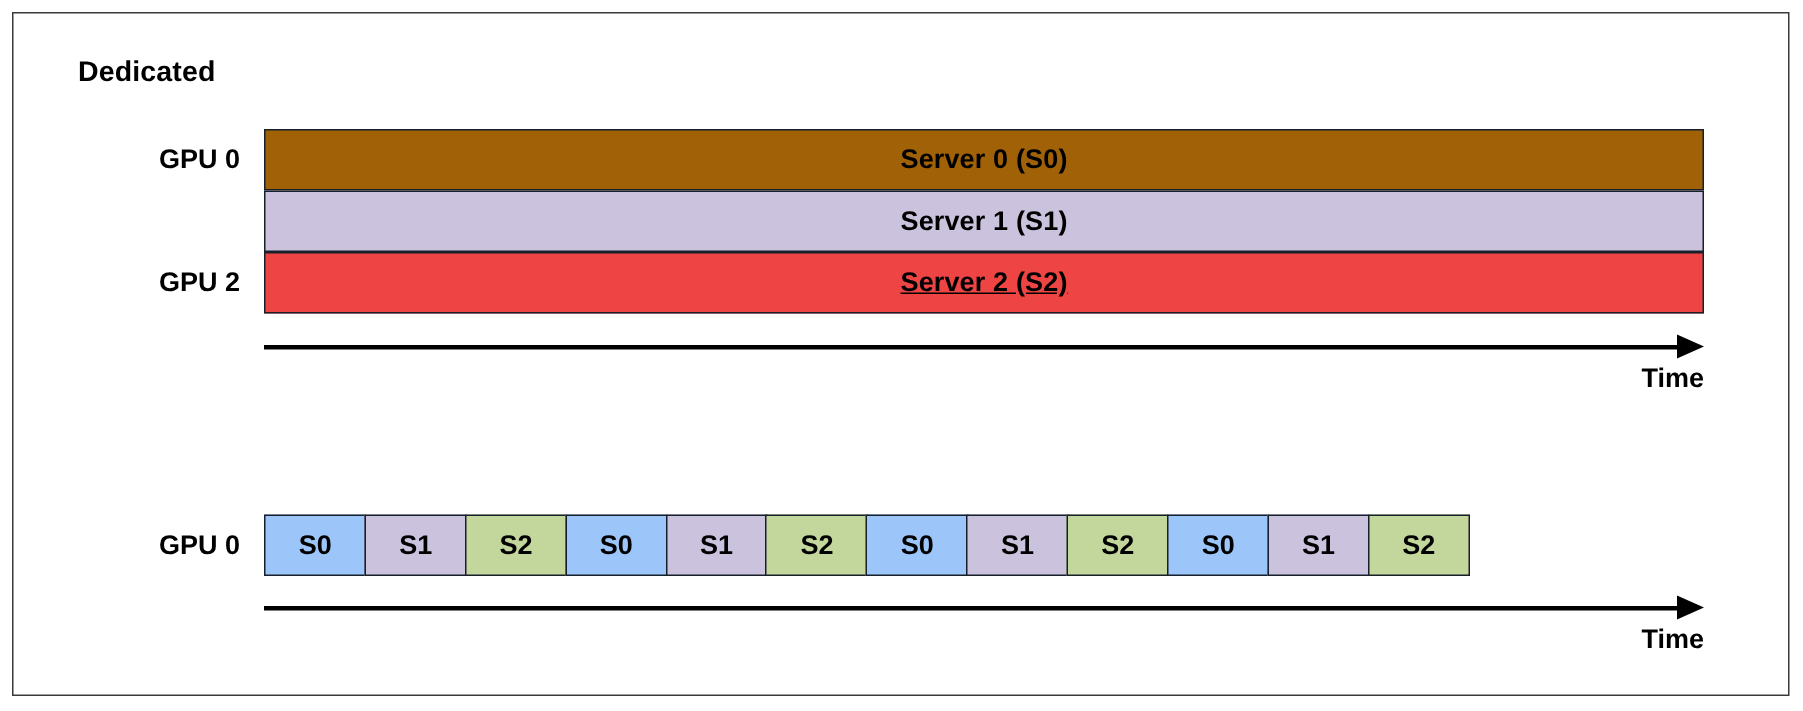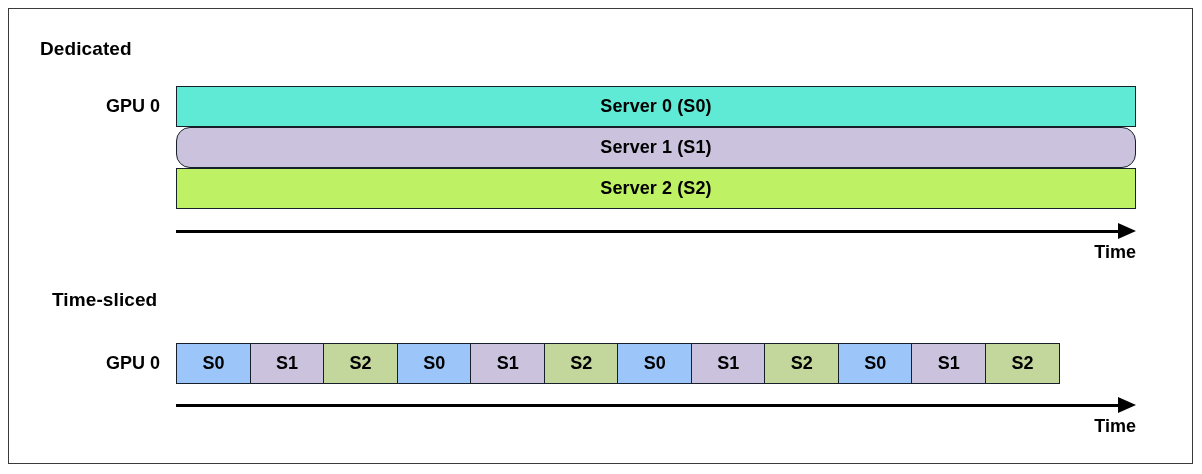--- a/index.html
+++ b/index.html
@@ -31,21 +31,21 @@
 
   
   .section-heading {
     position: absolute;
     font-size: 19px;
     font-weight: bold;
     color: #000000;
     letter-spacing: 0.1px;
     white-space: nowrap;
   }
-  #heading-dedicated { left: 40px; top: 38px; }
+  #heading-dedicated { left: 52px; top: 38px; }
   #heading-timesliced { left: 52px; top: 289px; }
 
   
   .row-label {
     position: absolute;
     width: 120px;
     text-align: right;
     font-size: 18px;
     font-weight: bold;
     color: #000000;
@@ -70,21 +70,21 @@
     color: #000000;
     letter-spacing: 0.1px;
     white-space: nowrap;
   }
 
   
   .slice-strip {
     position: absolute;
     left: 176px;
     top: 343px;
-    width: 884px;
+    width: 804px;
     height: 41px;
     display: flex;
   }
   .slice {
     flex: 1 1 0;
     box-sizing: border-box;
     border: 1.6px solid #17202a;
     margin-left: -1.6px;
     display: flex;
     align-items: center;
@@ -134,39 +134,39 @@
 </style>
 </head>
 <body>
 
 <div class="canvas">
   <div class="outer-frame"></div>
 
   <div class="section-heading" id="heading-dedicated">Dedicated</div>
 
   <div class="row-label" style="left:40px; top:96px;">GPU 0</div>
-  <div class="bar" id="bar-0" style="top: 86px; background: #5eead4;">
+  <div class="bar" id="bar-0" style="top: 86px; background: #a16207;">
     <span class="bar-text">Server 0 (S0)</span>
   </div>
 
-  <div class="bar" id="bar-1" style="top: 127px; background: rgb(203, 195, 222); border-radius: 14px;">
+  <div class="bar" id="bar-1" style="top: 127px; background: rgb(203, 195, 222);">
     <span class="bar-text">Server 1 (S1)</span>
   </div>
 
-  <div class="bar" id="bar-2" style="top: 168px; background: #bef264;">
+  <div class="row-label" style="left:40px; top:178px;">GPU 2</div>
+  <div class="bar" id="bar-2" style="top: 168px; background: #ef4444; text-decoration: underline;">
     <span class="bar-text">Server 2 (S2)</span>
   </div>
 
   <div class="axis" style="top:222px;">
     <div class="axis-line"></div>
     <div class="axis-head"></div>
   </div>
   <div class="axis-caption" style="left:176px; top:242px;">Time</div>
 
-  <div class="section-heading" id="heading-timesliced">Time-sliced</div>
 
   <div class="row-label" style="left:40px; top:353px;">GPU 0</div>
 
   <div class="slice-strip" id="slice-strip">
       <div class="slice" style="background: rgb(156, 198, 249);">
         <span class="slice-text">S0</span>
       </div>
       <div class="slice" style="background: rgb(203, 195, 222);">
         <span class="slice-text">S1</span>
       </div>

